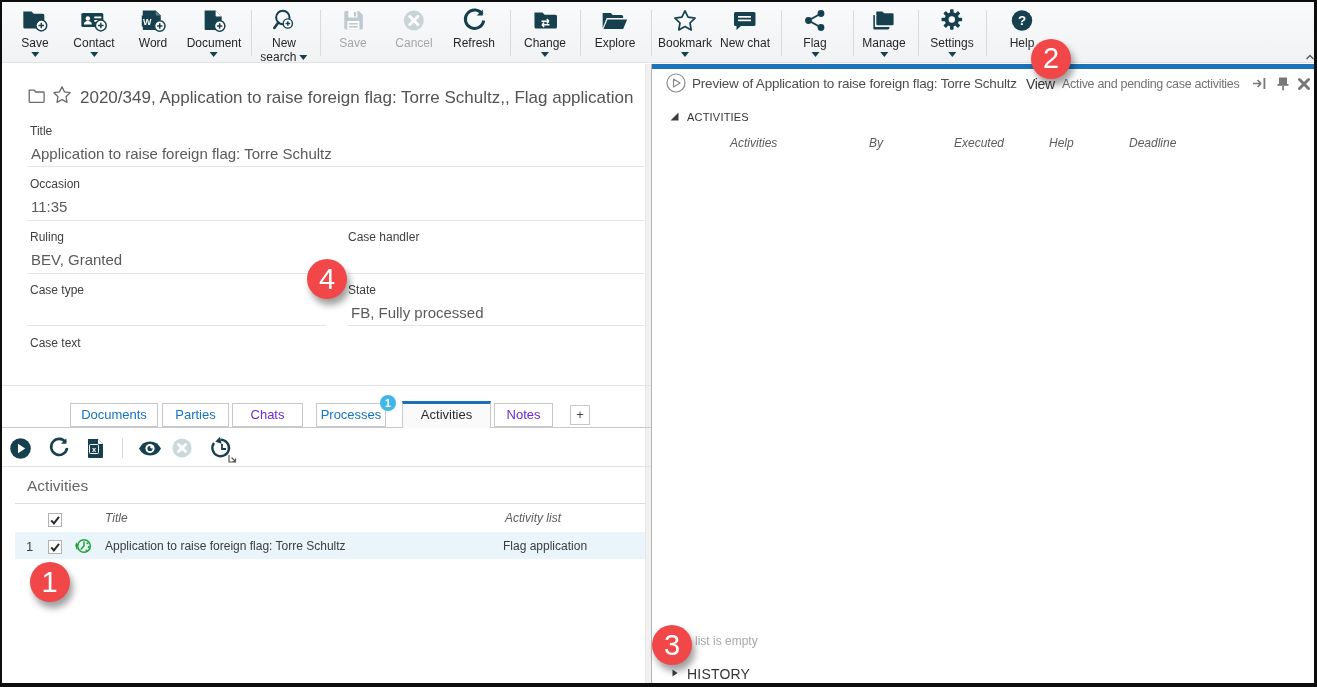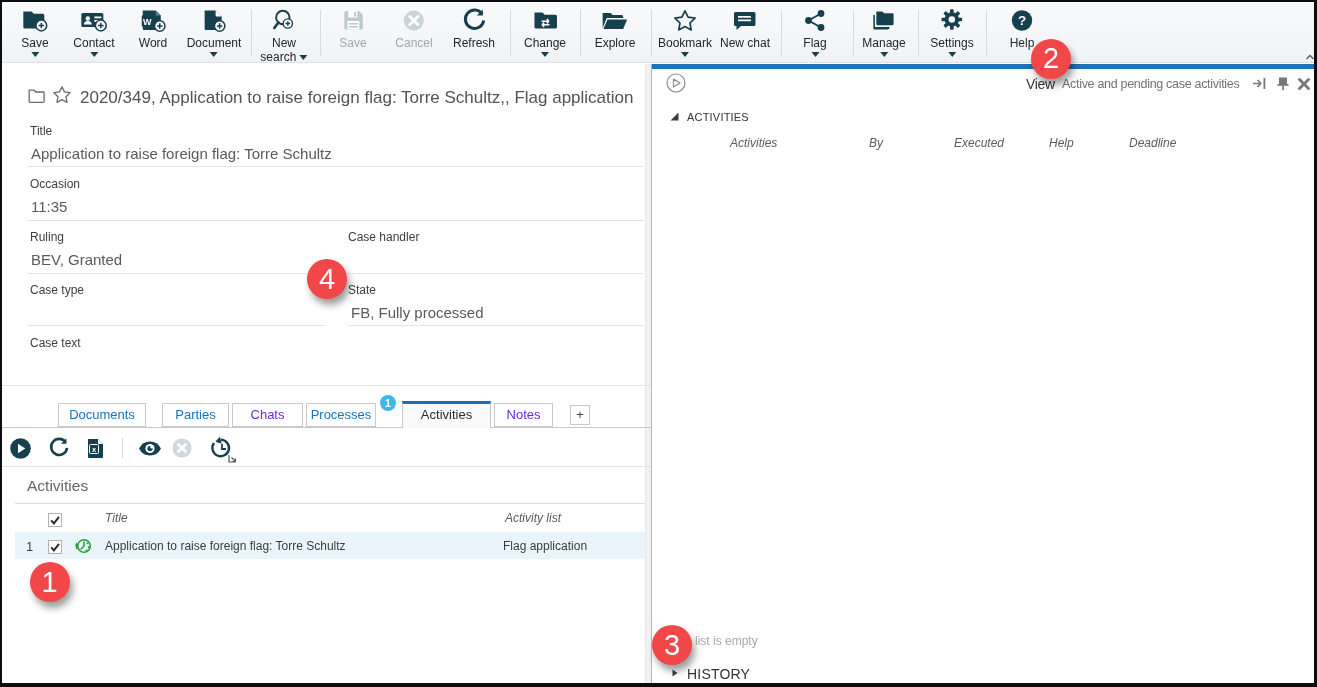--- a/index.html
+++ b/index.html
@@ -277,24 +277,24 @@
   <div class="fldlbl" style="left:346px;top:166px">Case handler</div>
   <div class="fline" style="left:346px;top:209px;width:296px"></div>
   <div class="fldlbl" style="left:28px;top:219px">Case type</div>
   <div class="fline" style="left:25px;top:261px;width:299px"></div>
   <div class="fldlbl" style="left:346px;top:219px">State</div>
   <div class="fldval" style="left:349px;top:240px">FB, Fully processed</div>
   <div class="fline" style="left:346px;top:261px;width:296px"></div>
   <div class="fldlbl" style="left:28px;top:272px">Case text</div>
   <div class="fline" style="left:0;top:321px;width:649px"></div>
 
-  <div class="tab blue" style="left:56px;width:88px">Documents</div>
+  <div class="tab blue" style="left:68px;width:88px">Documents</div>
   <div class="tab blue" style="left:160px;width:67px">Parties</div>
   <div class="tab gray" style="left:230px;width:71px">Chats</div>
-  <div class="tab blue" style="left:304px;width:70px">Processes</div>
+  <div class="tab blue" style="left:314px;width:70px">Processes</div>
   <div class="tab active" style="left:400px;width:89px">Activities</div>
   <div class="tab gray" style="left:492px;width:59px">Notes</div>
   <div class="tab gray" style="left:568px;width:20px;top:341px;height:20px;line-height:18px;color:#444">+</div>
   <div id="tabline"></div>
   <div class="abs" style="left:378px;top:331px;width:16px;height:16px;border-radius:50%;background:#41b6e8;color:#fff;font-size:10.5px;font-weight:bold;text-align:center;line-height:16px;z-index:5">1</div>
 
   <svg class="abs" style="left:7px;top:373px" width="23" height="23" viewBox="0 0 23 23">
       <circle cx="11.5" cy="11.5" r="10.3" fill="#17404f"></circle>
       <path d="M9 6.8 L16.2 11.5 L9 16.2 Z" fill="#fff"></path>
     </svg>
@@ -361,20 +361,21 @@
     </svg>
   <div class="abs" style="left:103px;top:475px;font-size:12px;color:#3c3c3c">Application to raise foreign flag: Torre Schultz</div>
   <div class="abs" style="left:501px;top:475px;font-size:12px;color:#3c3c3c">Flag application</div>
 </div>
 <div id="rightpanel">
   <div id="bluebar"></div>
   <svg class="abs" style="left:14px;top:9px" width="20" height="20" viewBox="0 0 20 20">
       <circle cx="10" cy="10" r="9" fill="none" stroke="#8c8c8c" stroke-width="1.2"></circle>
       <path d="M7.5 6 L14 10 L7.5 14 Z" fill="none" stroke="#8c8c8c" stroke-width="1.2" stroke-linejoin="round"></path>
     </svg>
+  <div class="abs" style="left:40px;top:12px;font-size:13.5px;letter-spacing:-0.2px;color:#4d4d4d;white-space:nowrap">Preview of Application to raise foreign flag: Torre Schultz</div>
   <div class="abs" style="left:374px;top:12px;font-size:14px;letter-spacing:-0.3px;color:#383838">View</div>
   <div class="abs" style="left:410px;top:13px;font-size:12.5px;letter-spacing:-0.3px;color:#737373">Active and pending case activities</div>
   <svg class="abs" style="left:600px;top:13px" width="15" height="13" viewBox="0 0 15 13">
       <path d="M1 6.5 h8 m0 0 l-3.5 -3.5 M9 6.5 l-3.5 3.5" stroke="#787878" stroke-width="1.7" fill="none"></path>
       <rect x="11.5" y="1" width="1.8" height="11" fill="#787878"></rect>
     </svg>
   <svg class="abs" style="left:624px;top:12px" width="14" height="15" viewBox="0 0 14 15">
       <rect x="3" y="1.5" width="8" height="6.5" fill="#787878"></rect>
       <rect x="1.5" y="8" width="11" height="1.8" fill="#787878"></rect>
       <rect x="6.2" y="9.8" width="1.7" height="4.5" fill="#787878"></rect>

